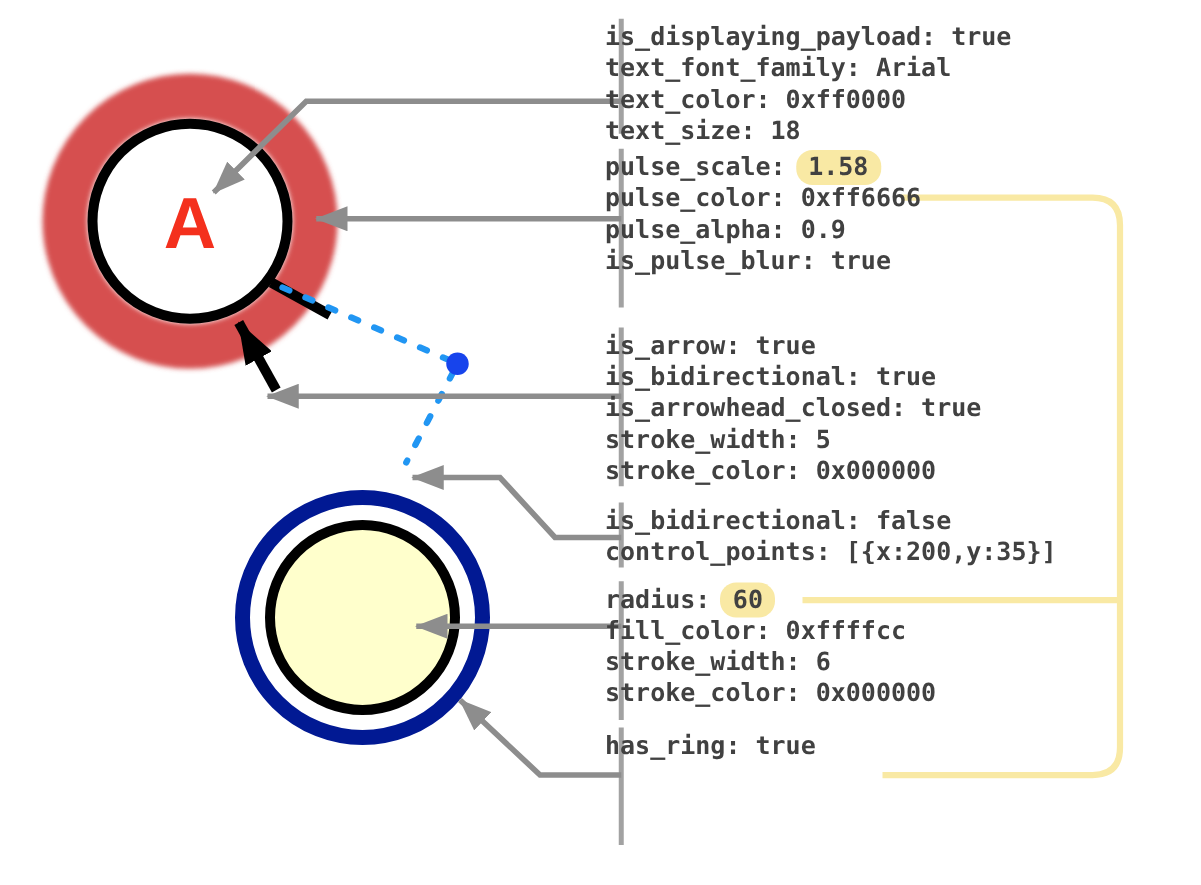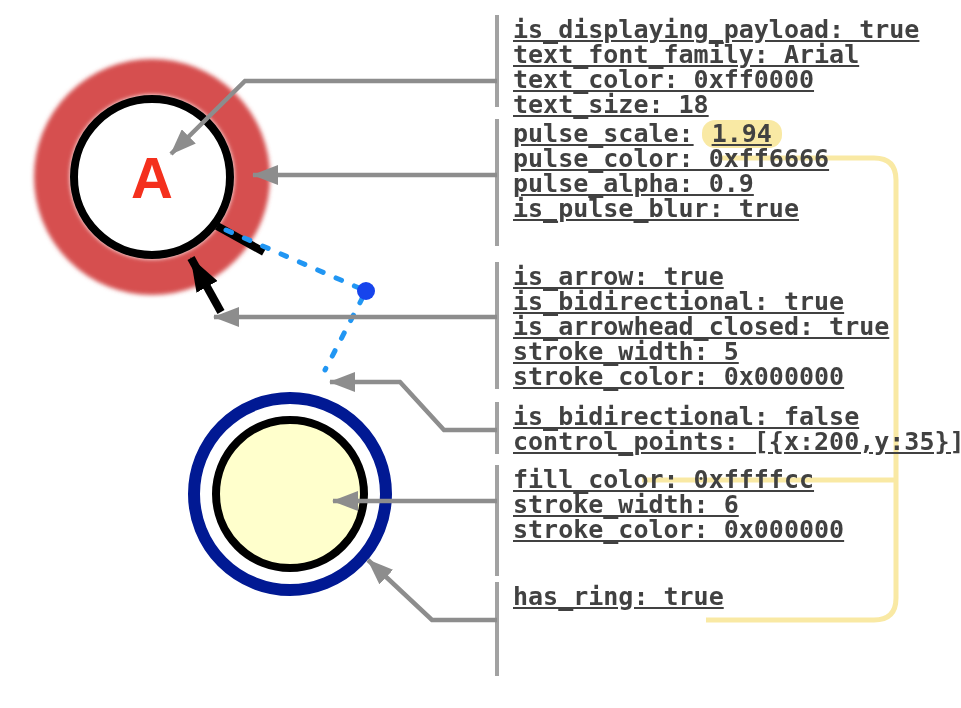--- a/index.html
+++ b/index.html
@@ -20,25 +20,24 @@
   .ring-b{fill:none;stroke:var(--ring-navy);stroke-width:12px;}
   .node-b{fill:var(--node-b-fill);stroke:var(--node-stroke-black);stroke-width:8px;}
   .leader{fill:none;stroke:var(--leader-gray);stroke-width:4.5px;}
   .bar{fill:var(--bar-gray);}
   .ylink{fill:none;stroke:var(--highlight-yellow);stroke-width:5px;}
   .mk-gray{fill:var(--leader-gray);}
   .mk-black{fill:var(--node-stroke-black);}
 
   
   .block{
-    position:absolute;left:513px;
+    position:absolute;left:484px;
     color:var(--annotation-text);
-    font-weight:bold;font-size:25px;line-height:25px;
+    font-weight:bold;font-size:20px;line-height:25px;
     white-space:nowrap;
-    text-decoration:underline;
   }
   .line{height:25px;display:flex;align-items:center;}
   .pill{
     display:inline-block;margin-left:8px;padding:1px 10px 2px;
     background:var(--highlight-yellow);border-radius:13px;
     color:var(--annotation-text);
   }
 </style>
 </head>
 <body>
@@ -90,41 +89,45 @@
 <div class="block" style="top:17px">
   <div class="line">is_displaying_payload: true</div>
   <div class="line">text_font_family: Arial</div>
   <div class="line">text_color: 0xff0000</div>
   <div class="line">text_size: 18</div>
 </div>
 
 <div class="block" style="top:121px">
   <div class="line">
     <span>pulse_scale:</span>
-    <span class="pill">1.94</span>
+    <span class="pill">1.58</span>
   </div>
   <div class="line">pulse_color: 0xff6666</div>
   <div class="line">pulse_alpha: 0.9</div>
   <div class="line">is_pulse_blur: true</div>
 </div>
 
 <div class="block" style="top:264px">
   <div class="line">is_arrow: true</div>
   <div class="line">is_bidirectional: true</div>
   <div class="line">is_arrowhead_closed: true</div>
   <div class="line">stroke_width: 5</div>
   <div class="line">stroke_color: 0x000000</div>
 </div>
 
 <div class="block" style="top:404px">
   <div class="line">is_bidirectional: false</div>
   <div class="line">control_points: [{x:200,y:35}]</div>
 </div>
 
 <div class="block" style="top:467px">
+  <div class="line">
+    <span>radius:</span>
+    <span class="pill">60</span>
+  </div>
   <div class="line">fill_color: 0xffffcc</div>
   <div class="line">stroke_width: 6</div>
   <div class="line">stroke_color: 0x000000</div>
 </div>
 
 <div class="block" style="top:584px">
   <div class="line">has_ring: true</div>
 </div>
 
 </body></html>

